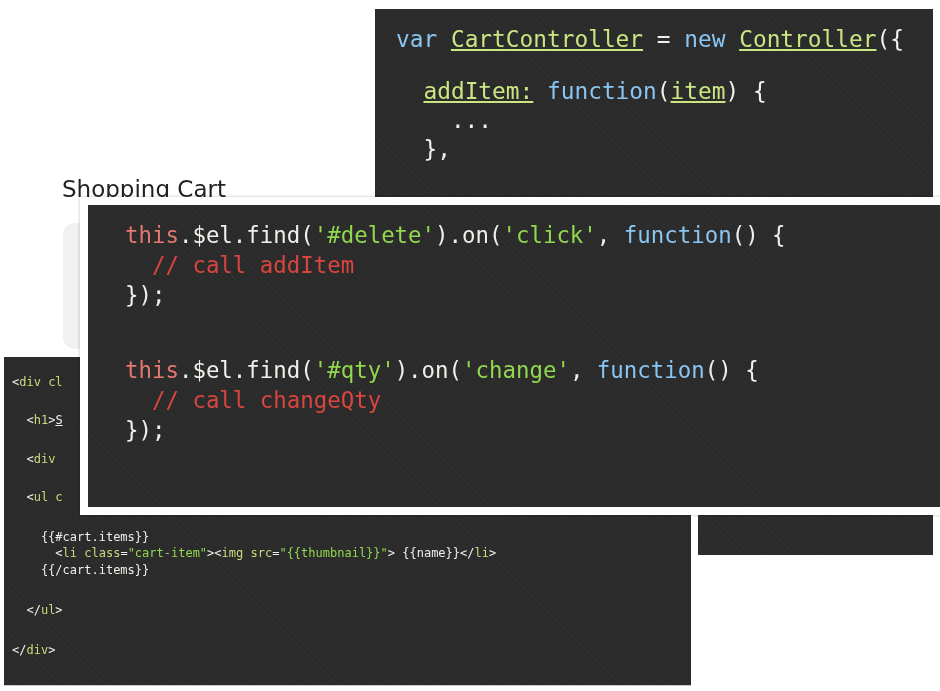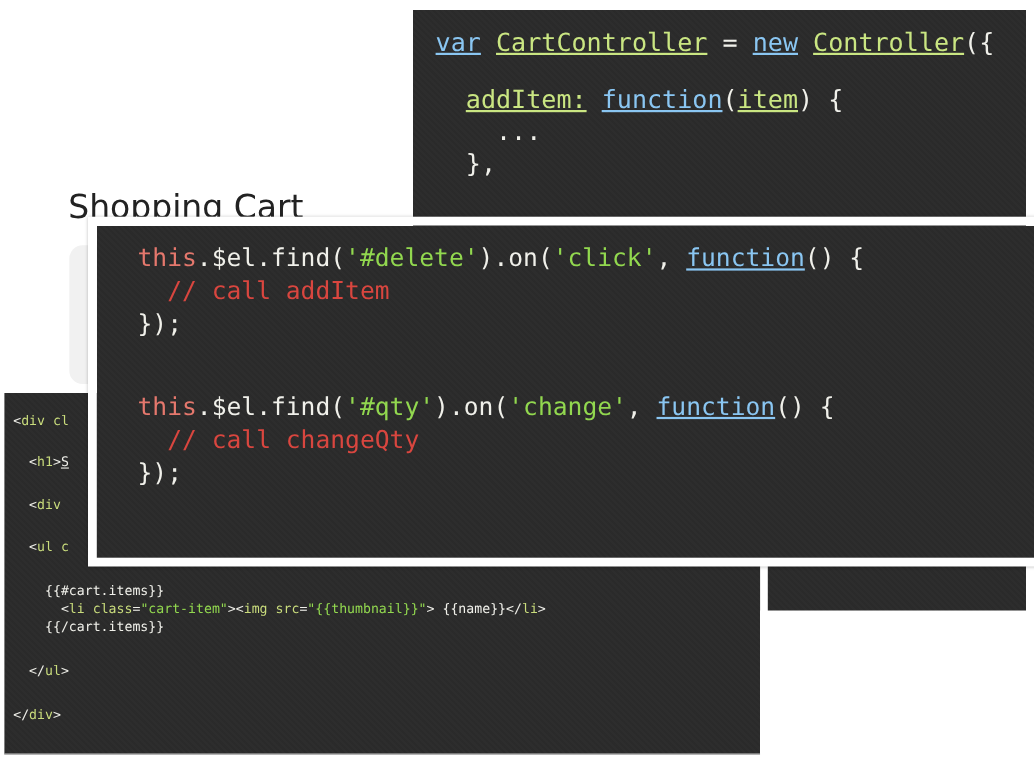--- a/index.html
+++ b/index.html
@@ -5,21 +5,21 @@
     html, body { margin: 0; padding: 0; }
     body {
       width: 940px; height: 691px; position: relative; overflow: hidden;
       background: #ffffff;
       font-family: "DejaVu Sans", sans-serif;
     }
     
     .bg-heading {
       position: absolute; left: 62px; top: 172px; margin: 0;
       font-family: "DejaVu Sans", sans-serif; font-weight: normal;
-      font-size: 30px; line-height: 34px; color: #222;
+      font-size: 23px; line-height: 34px; color: #222;
       white-space: nowrap; z-index: 0;
     }
     .bg-card {
       position: absolute; left: 63px; top: 223px; width: 320px; height: 126px;
       background: #f1f1f1; border-radius: 12px; z-index: 0;
     }
     
     .panel {
       position: absolute; box-sizing: border-box;
       background: var(--panel-bg, #2b2b2b);
@@ -53,21 +53,21 @@
     .panel-template .code .line:nth-child(2) { top: 55px; }
     .panel-template .code .line:nth-child(3) { top: 94px; }
     .panel-template .code .line:nth-child(4) { top: 132px; }
     .panel-template .code .line:nth-child(5) { top: 172px; }
     .panel-template .code .line:nth-child(6) { top: 188px; }
     .panel-template .code .line:nth-child(7) { top: 205px; }
     .panel-template .code .line:nth-child(8) { top: 245px; }
     .panel-template .code .line:nth-child(9) { top: 285px; }
 
     .tok-pl { color: var(--c-plain, #f0f0ea); }
-    .tok-kw { color: var(--c-keyword, #8ac6f2); text-decoration: underline; }
+    .tok-kw { color: var(--c-keyword, #8ac6f2); }
     .tok-id { color: var(--c-identifier, #cae682); text-decoration: underline; }
     .tok-tg { color: var(--c-tag, #c9dc7c); }
     .tok-st { color: var(--c-string, #92d84f); }
     .tok-th { color: var(--c-this, #e5786d); }
     .tok-cm { color: var(--c-comment, #d9463f); }
     .tok-plu { color: var(--c-plain, #f0f0ea); text-decoration: underline; }
   </style>
 </head>
 <body>
 

